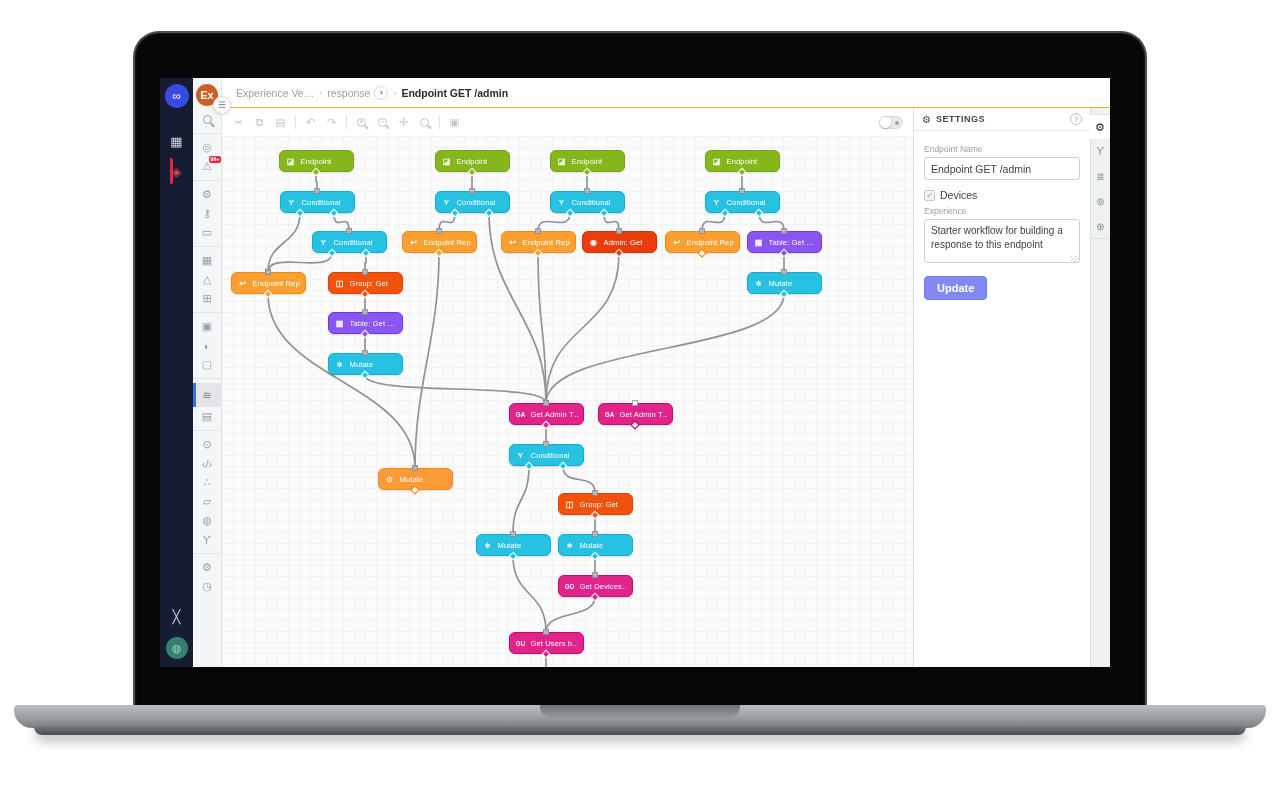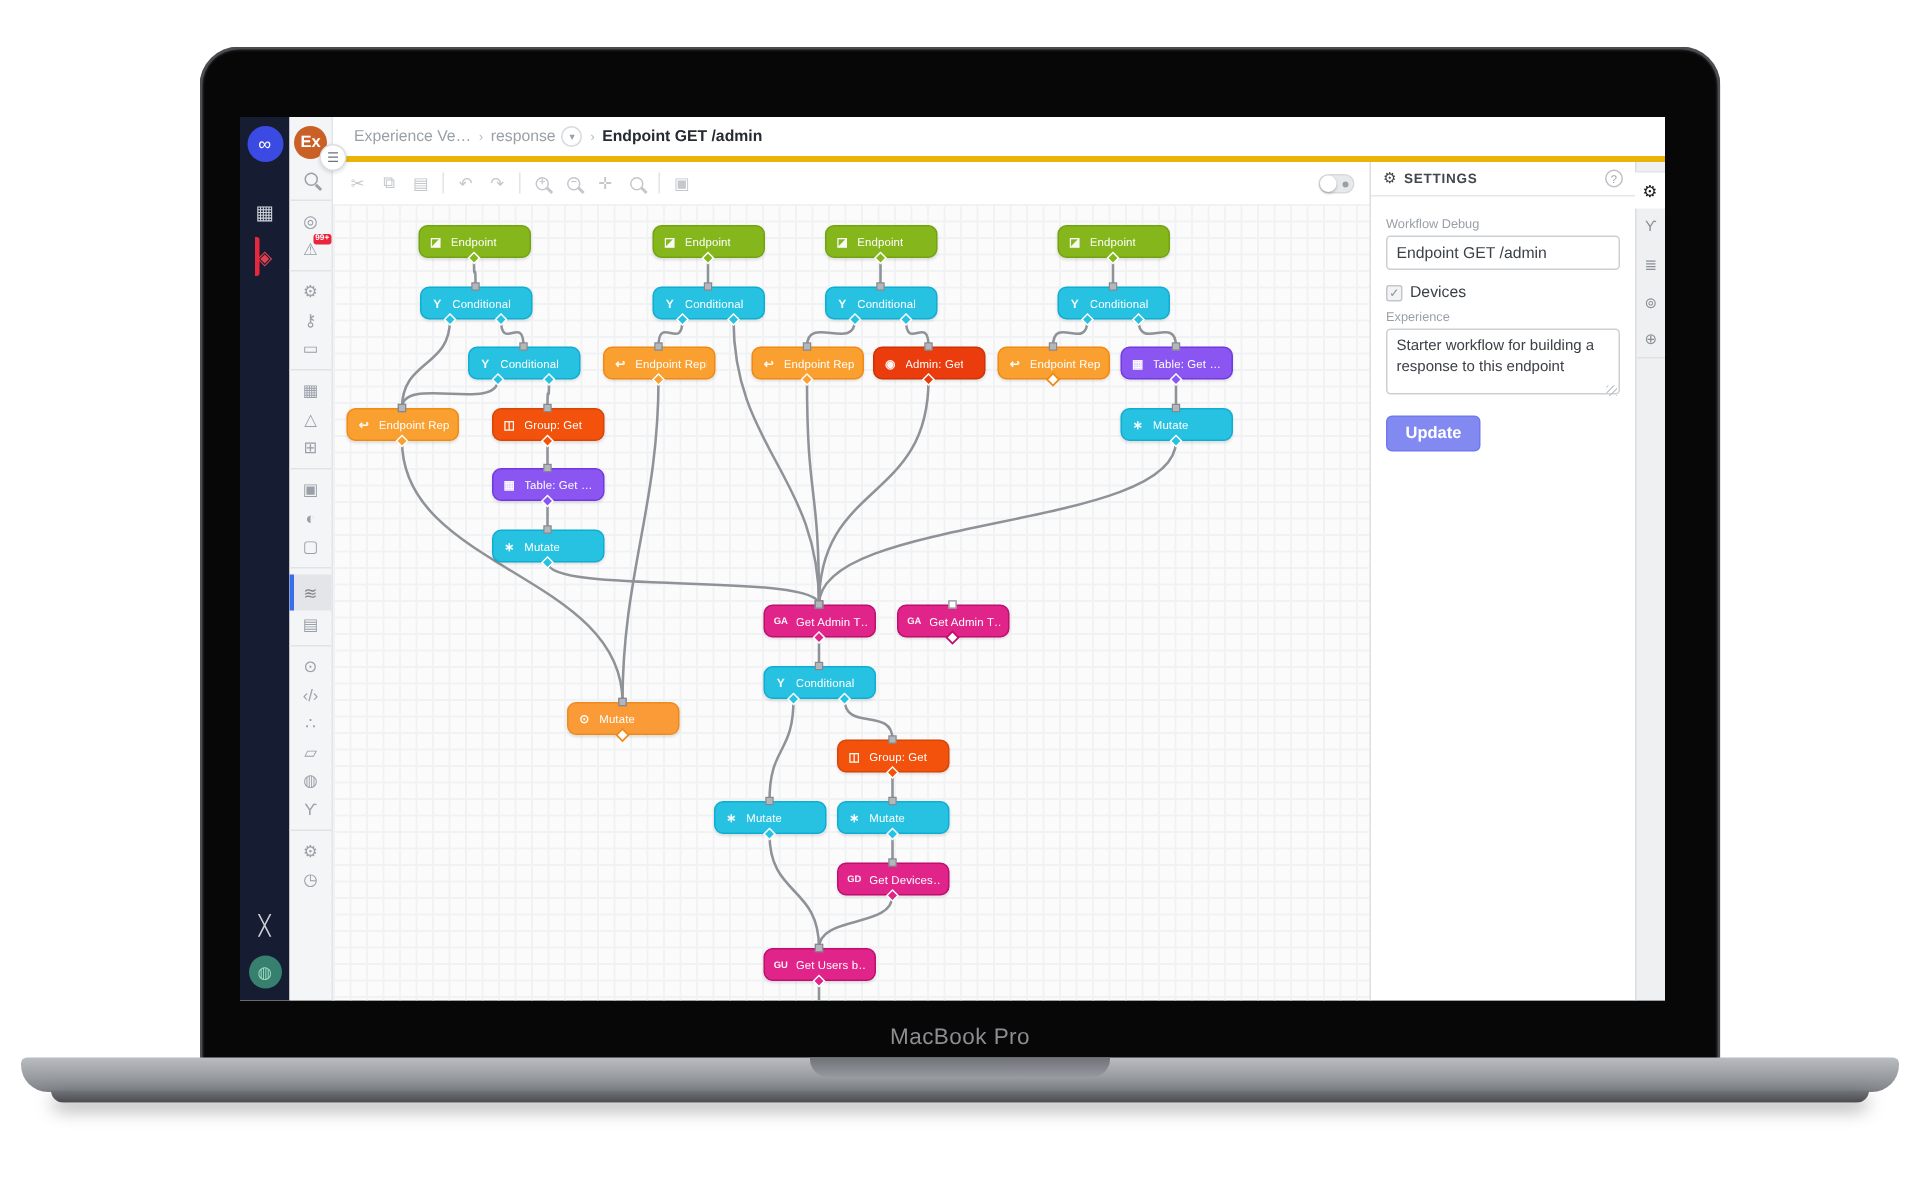--- a/index.html
+++ b/index.html
@@ -38,21 +38,21 @@
   .lr-ic.active::before { content:""; position:absolute; left:0; top:0; bottom:0; width:3px; background:#3a6de8; }
   .lr-div { width:100%; border-top:1px solid #e2e3e6; margin:4px 0; flex:none; }
   .badge { position:absolute; top:-1px; right:0px; background:#e8273d; color:#fff; font-size:5.5px; font-weight:bold; border-radius:2px; padding:0.5px 1.5px; line-height:1; }
 
   
   .mag { position:relative; width:9px; height:9px; border:1.4px solid currentColor; border-radius:50%; display:inline-block; }
   .mag::after { content:""; position:absolute; width:5px; height:1.5px; background:currentColor; right:-4px; bottom:-2px; transform:rotate(45deg); }
   .mag .sign { position:absolute; left:0; right:0; top:-1px; bottom:0; font-size:7px; font-weight:bold; display:flex; align-items:center; justify-content:center; }
 
   
-  .header { position:absolute; left:62px; top:0; width:888px; height:30px; background:#fff; border-bottom:4px solid #eab308;
+  .header { position:absolute; left:62px; top:0; width:888px; height:30px; background:#fff; border-bottom:1px solid #eab308;
             display:flex; align-items:center; padding-left:14px; }
   .crumb { color:#9aa0a8; font-size:10.5px; }
   .crumb-sep { color:#b8bdc3; font-size:9px; margin:0 5px; }
   .crumb-dd { width:14px; height:14px; border:1px solid #d8dadd; border-radius:50%; display:inline-flex; align-items:center; justify-content:center;
               color:#9aa0a8; font-size:7px; margin-left:4px; vertical-align:middle; background:#fff; }
   .crumb-title { color:#262b33; font-size:10.5px; font-weight:bold; }
   .hamburger { position:absolute; left:53px; top:18px; width:18px; height:18px; border-radius:50%; background:#fff; border:1px solid #dcdee1;
                box-shadow:0 1px 3px rgba(0,0,0,.15); display:flex; align-items:center; justify-content:center; color:#6e747c; font-size:9px; z-index:30; }
 
   
@@ -420,21 +420,21 @@
           </svg>
         </div>
 
       <div class="panel">
         <div class="panel-h">
           <span class="gear">⚙</span>
           <span class="ttl">SETTINGS</span>
           <span class="help">?</span>
         </div>
         <div class="panel-b">
-          <div class="flabel">Workflow Debug</div>
+          <div class="flabel">Endpoint Name</div>
           <input class="finput" value="Endpoint GET /admin" style="">
           <div class="chkrow">
             <span class="chk">✓</span>
             <span class="chklbl">Devices</span>
           </div>
           <div class="flabel">Experience</div>
           <div class="ftext">
             <textarea class="ftextarea" style="">Starter workflow for building a response to this endpoint</textarea>
             <span class="grip"></span>
           </div>
@@ -444,19 +444,18 @@
 
       <div class="strip" id="strip">
           <div class="tab active">⚙</div>
           <div class="tab">ϒ</div>
           <div class="tab">≣</div>
           <div class="tab">⊚</div>
           <div class="tab last">⊕</div>
         </div>
 
     </div>
-    <div class="brand">MacBook Pro</div>
   </div>
   <div class="base">
       <div class="notch"></div>
     </div>
   <div class="baselip"></div>
 </div>
 
 </body></html>

